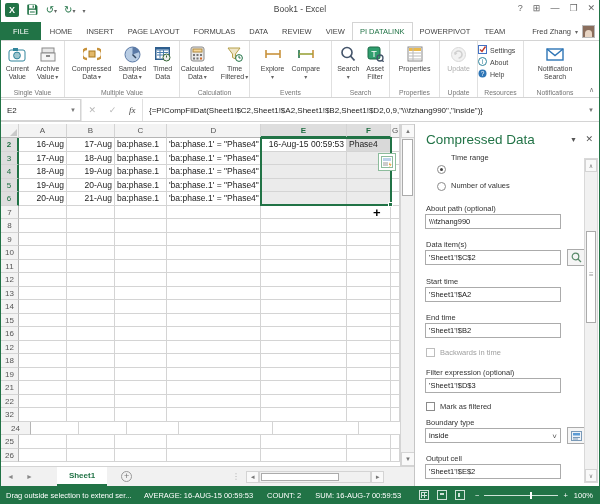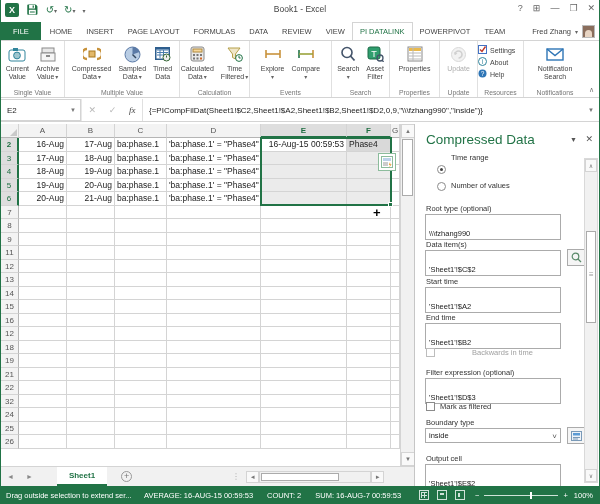--- a/index.html
+++ b/index.html
@@ -116,29 +116,29 @@
   #zoomer .zthumb { position:absolute; left:46px; top:-3px; width:2px; height:7px; background:#fff; }
   #zoomlabel { margin-right:6px; }
 
   
   #pane { position:absolute; top:124px; left:413px; width:187px; height:362px; background:#fff; border-left:1px solid #c6c6c6; overflow:hidden; }
   #panetitle { position:absolute; left:11px; top:8px; font-size:13.5px; color:#217346; }
   #panecarets { position:absolute; right:24px; top:12px; font-size:7px; color:#555; }
   #paneclose { position:absolute; right:8px; top:10px; font-size:9px; color:#555; }
   .plabel { position:absolute; left:11px; font-size:7.5px; color:#333; white-space:nowrap; }
   .pinput { position:absolute; left:10px; width:136px; height:15px; border:1px solid #ababab; background:#fff;
-            font-size:7.5px; color:#222; line-height:13px; padding:12px 3px; white-space:nowrap; overflow:hidden; }
+            font-size:7.5px; color:#222; line-height:13px; padding:0 3px; white-space:nowrap; overflow:hidden; }
   .radio { position:absolute; left:22px; width:9px; height:9px; border:1px solid #8b8b8b; border-radius:50%; background:#fff; }
   .radio.on::after { content:""; position:absolute; inset:2px; background:#444; border-radius:50%; }
   .rlabeltx { position:absolute; left:36px; font-size:7.5px; color:#333; white-space:nowrap; }
   .cb { position:absolute; left:11px; width:9px; height:9px; border:1px solid #8b8b8b; background:#fff; font-size:8px;
         line-height:8px; text-align:center; color:#222; }
   .cb.dis { border-color:#bdbdbd; }
   .cblabel { position:absolute; left:25px; font-size:7.5px; color:#333; white-space:nowrap; }
-  .cblabel.dis { color:#a0a0a0;margin-left:32px; }
+  .cblabel.dis { color:#a0a0a0; }
   .sidebtn { position:absolute; left:152px; width:19px; height:17px; border:1px solid #ababab; background:#f5f5f5;
              display:flex; align-items:center; justify-content:center; }
   .pselect { position:absolute; left:10px; width:136px; height:15px; border:1px solid #ababab; background:#fff;
              font-size:7.5px; color:#222; line-height:13px; padding:0 3px; }
   .pselect::after { content:"˅"; position:absolute; right:3px; top:1px; color:#555; font-size:8px; }
   #panescroll { position:absolute; top:34px; right:3px; width:14px; bottom:3px; background:#f1f1f1; border:1px solid #d9d9d9; }
   #pthumb { position:absolute; top:72px; left:1px; width:10px; height:92px; background:#fff; border:1px solid #ababab; }
   #pthumb::after { content:"≡"; position:absolute; left:2px; top:38px; color:#999; font-size:8px; }
   #panescroll .down { position:absolute; bottom:0; width:12px; height:13px; }
 </style>
@@ -516,20 +516,30 @@
         <div class="rhcell" style="width: 18px;">9</div>
         <div class="cell r" style="width: 48px;"></div>
         <div class="cell r" style="width: 48px;"></div>
         <div class="cell " style="width: 52px;"></div>
         <div class="cell " style="width: 94px;"></div>
         <div class="cell r" style="width: 86px;"></div>
         <div class="cell " style="width: 44px;"></div>
         <div class="cell " style="width: 9px;"></div>
       </div>
       <div class="grow">
+        <div class="rhcell" style="width: 18px;">10</div>
+        <div class="cell r" style="width: 48px;"></div>
+        <div class="cell r" style="width: 48px;"></div>
+        <div class="cell " style="width: 52px;"></div>
+        <div class="cell " style="width: 94px;"></div>
+        <div class="cell r" style="width: 86px;"></div>
+        <div class="cell " style="width: 44px;"></div>
+        <div class="cell " style="width: 9px;"></div>
+      </div>
+      <div class="grow">
         <div class="rhcell" style="width: 18px;">11</div>
         <div class="cell r" style="width: 48px;"></div>
         <div class="cell r" style="width: 48px;"></div>
         <div class="cell " style="width: 52px;"></div>
         <div class="cell " style="width: 94px;"></div>
         <div class="cell r" style="width: 86px;"></div>
         <div class="cell " style="width: 44px;"></div>
         <div class="cell " style="width: 9px;"></div>
       </div>
       <div class="grow">
@@ -636,21 +646,21 @@
         <div class="rhcell" style="width: 18px;">32</div>
         <div class="cell r" style="width: 48px;"></div>
         <div class="cell r" style="width: 48px;"></div>
         <div class="cell " style="width: 52px;"></div>
         <div class="cell " style="width: 94px;"></div>
         <div class="cell r" style="width: 86px;"></div>
         <div class="cell " style="width: 44px;"></div>
         <div class="cell " style="width: 9px;"></div>
       </div>
       <div class="grow">
-        <div class="rhcell" style="width: 18px;">24</div>
+        <div class="rhcell" style="width: 30px;">24</div>
         <div class="cell r" style="width: 48px;"></div>
         <div class="cell r" style="width: 48px;"></div>
         <div class="cell " style="width: 52px;"></div>
         <div class="cell " style="width: 94px;"></div>
         <div class="cell r" style="width: 86px;"></div>
         <div class="cell " style="width: 44px;"></div>
         <div class="cell " style="width: 9px;"></div>
       </div>
       <div class="grow">
         <div class="rhcell" style="width: 18px;">25</div>
@@ -730,21 +740,21 @@
   <div id="pane">
     <div id="panetitle">Compressed Data</div>
     <div id="panecarets">▼</div>
     <div id="paneclose">✕</div>
 
     <span class="radio on" style="top:41px"></span>
     <span class="rlabeltx" style="top:29px">Time range</span>
     <span class="radio" style="top:58px"></span>
     <span class="rlabeltx" style="top:57px">Number of values</span>
 
-    <div class="plabel" style="top:80px">Root type (optional)</div>
+    <div class="plabel" style="top:80px">About path (optional)</div>
     <div class="pinput" style="top:90px">\\\fzhang990</div>
 
     <div class="plabel" style="top:116px">Data item(s)</div>
     <div class="pinput" style="top:126px">'Sheet1'!$C$2</div>
     <div class="sidebtn" style="top:125px">
       <svg width="11" height="11">
           <circle cx="4.5" cy="4.5" r="3.3" fill="none" stroke="#5a8a6a" stroke-width="1.2"></circle>
           <line x1="7" y1="7" x2="10" y2="10" stroke="#5a8a6a" stroke-width="1.3"></line>
         </svg>
     </div>

